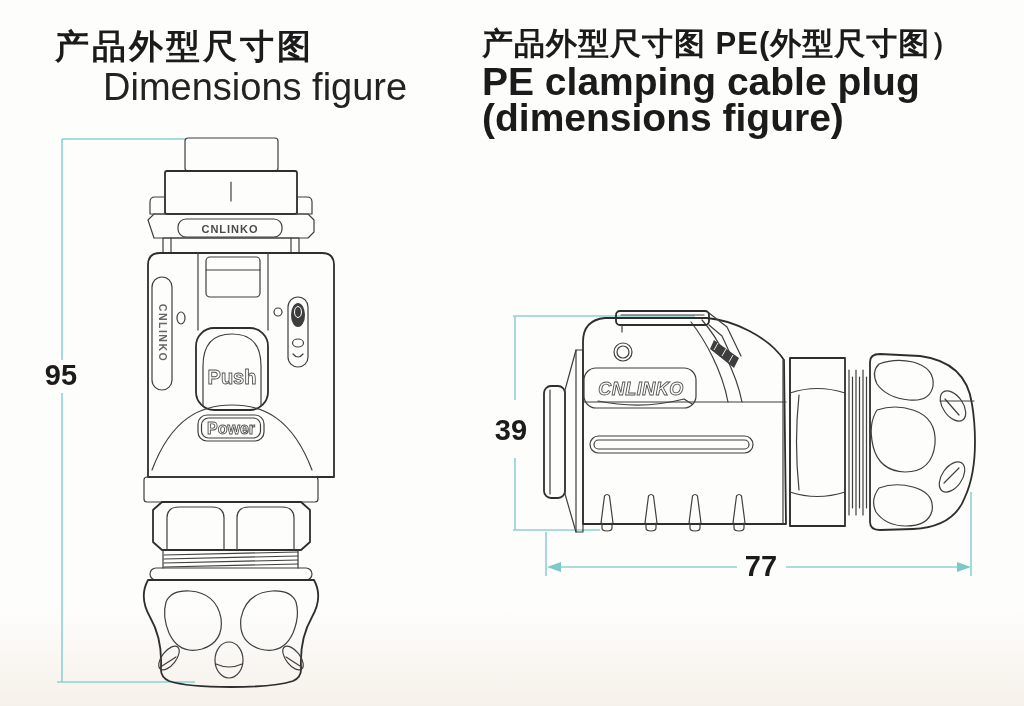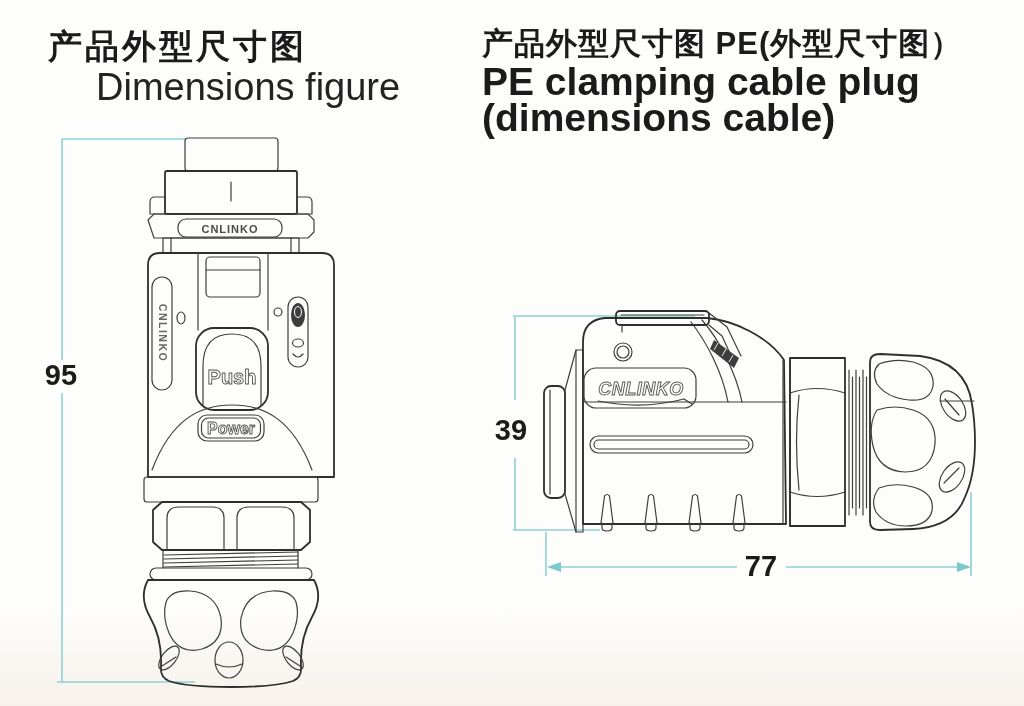--- a/index.html
+++ b/index.html
@@ -3,21 +3,21 @@
 <meta charset="utf-8">
 <style>
   html,body{margin:0;padding:0;}
   body{
     width:1024px;height:706px;position:relative;overflow:hidden;
     background:linear-gradient(180deg,#fdfdfc 0%,#fdfdfc 86%,#f6f1ea 100%);
     font-family:"Liberation Sans",sans-serif;color:#1b1b1b;
   }
   .abs{position:absolute;}
   .title-block{white-space:nowrap;}
-  #left-title{left:48px;top:24px;}
+  #left-title{left:55px;top:24px;}
   #right-title{left:482px;top:24px;}
   .t-zh-l{font-size:34px;font-weight:700;letter-spacing:3px;line-height:44px;}
   .t-en-l{font-size:38px;font-weight:400;color:#232323;line-height:38px;margin-left:48px;}
   .t-zh-r{font-size:31px;font-weight:700;letter-spacing:1px;line-height:40px;}
   .t-en-r{font-size:39px;font-weight:700;line-height:36px;}
   svg .art{stroke:#3f3f3f;fill:none;stroke-width:1.2;stroke-linejoin:round;stroke-linecap:round;}
   svg .art-hv{stroke:#2e2e2e;fill:none;stroke-width:1.8;stroke-linejoin:round;}
   svg .dim{stroke:#8fd0d2;fill:none;stroke-width:1.6;}
   svg .dim-arrow{fill:#7cc8ca;stroke:none;}
   svg .dim-num{font-family:"Liberation Sans",sans-serif;font-size:29px;font-weight:700;fill:#1b1b1b;}
@@ -28,21 +28,21 @@
 <body>
 
 <div class="abs title-block" id="left-title">
   <div class="t-zh-l">产品外型尺寸图</div>
   <div class="t-en-l">Dimensions figure</div>
 </div>
 
 <div class="abs title-block" id="right-title">
   <div class="t-zh-r">产品外型尺寸图 PE(外型尺寸图）</div>
   <div class="t-en-r">PE clamping cable plug</div>
-  <div class="t-en-r">(dimensions cable)</div>
+  <div class="t-en-r">(dimensions figure)</div>
 </div>
 
 <svg class="abs" style="left:30px;top:125px;" width="320" height="575" viewBox="0 0 320 575">
 
   <g>
     <line class="dim" x1="32" y1="14" x2="32" y2="235"></line>
     <line class="dim" x1="32" y1="268" x2="32" y2="557"></line>
     <line class="dim" x1="32" y1="14" x2="157" y2="14"></line>
     <line class="dim" x1="27" y1="557" x2="165" y2="557"></line>
     <text class="dim-num" x="31" y="260" text-anchor="middle">95</text>

